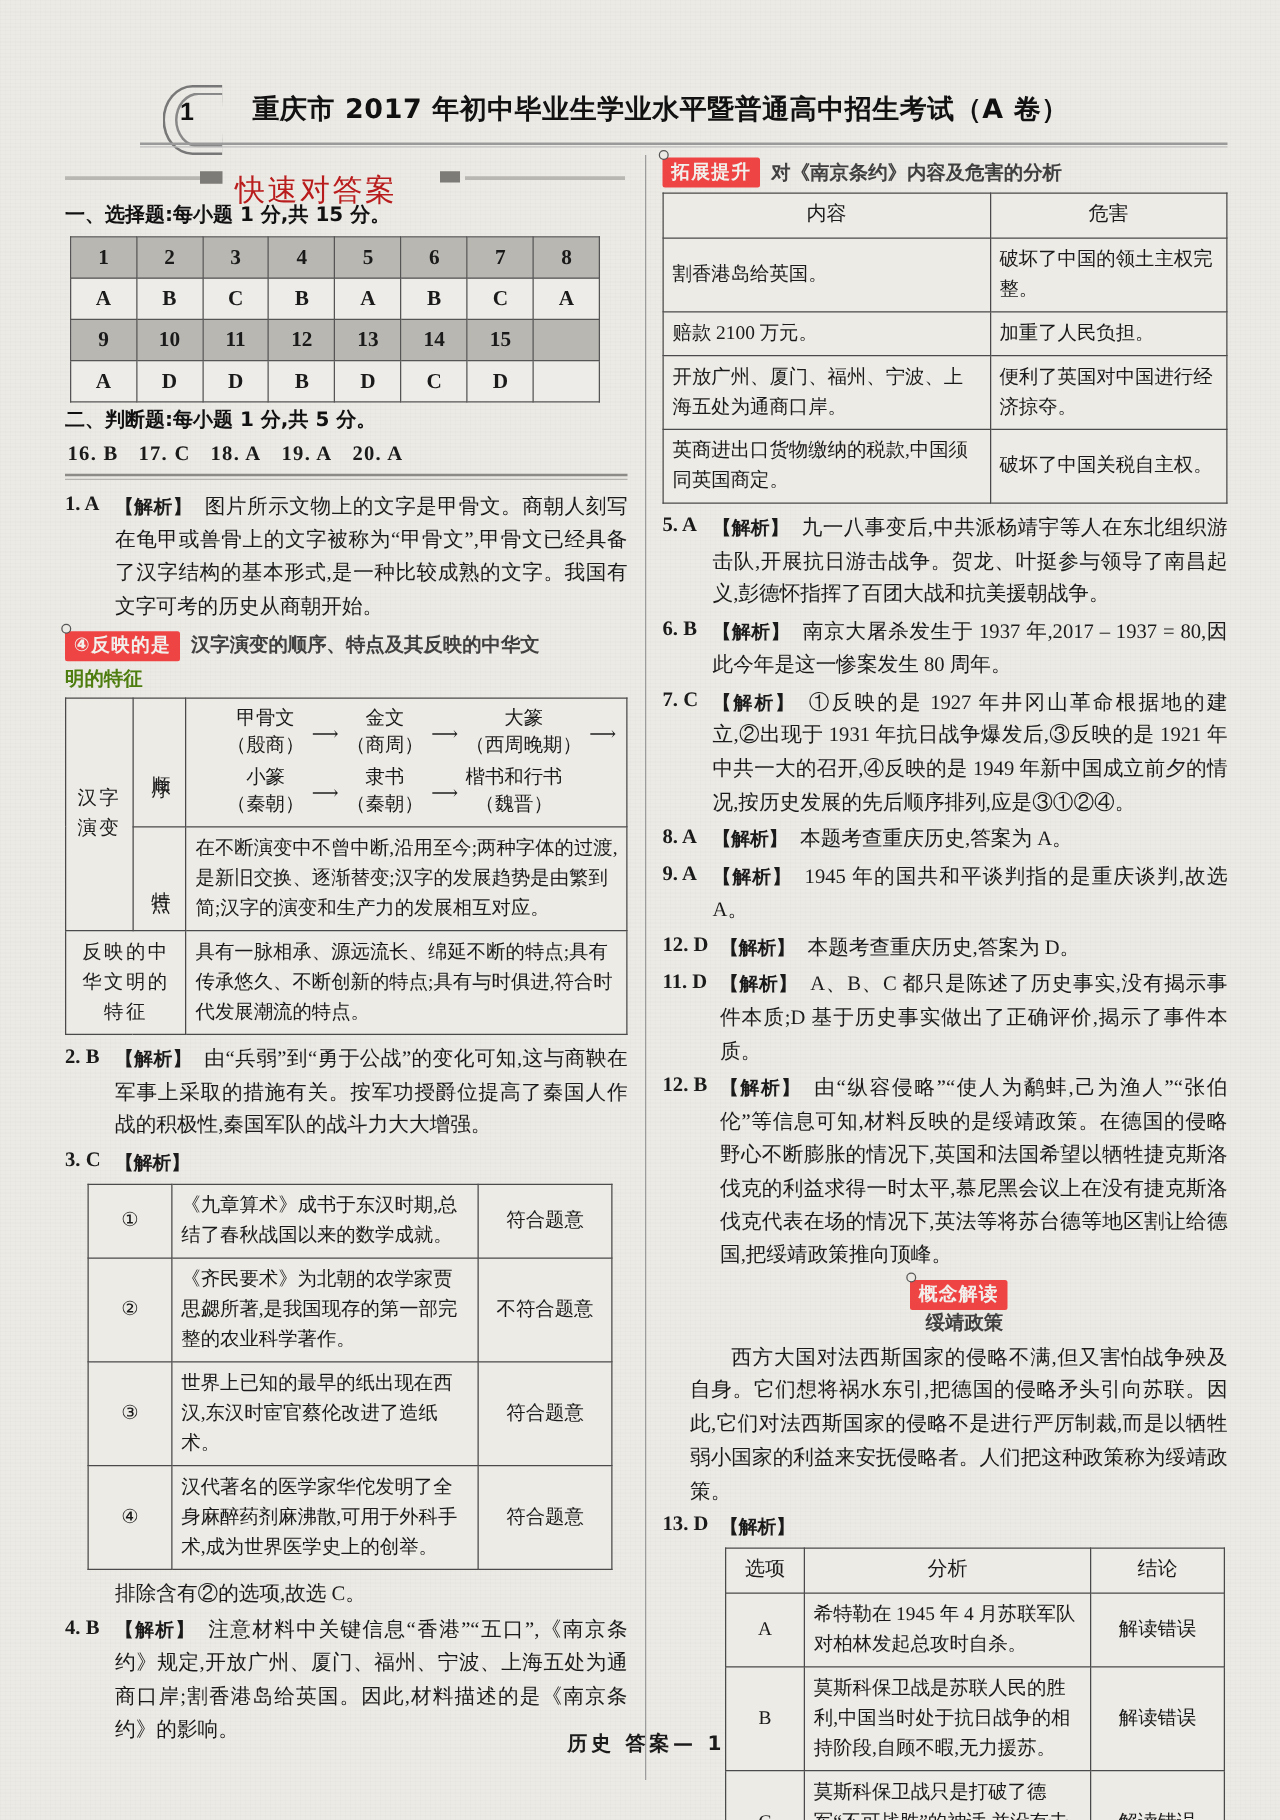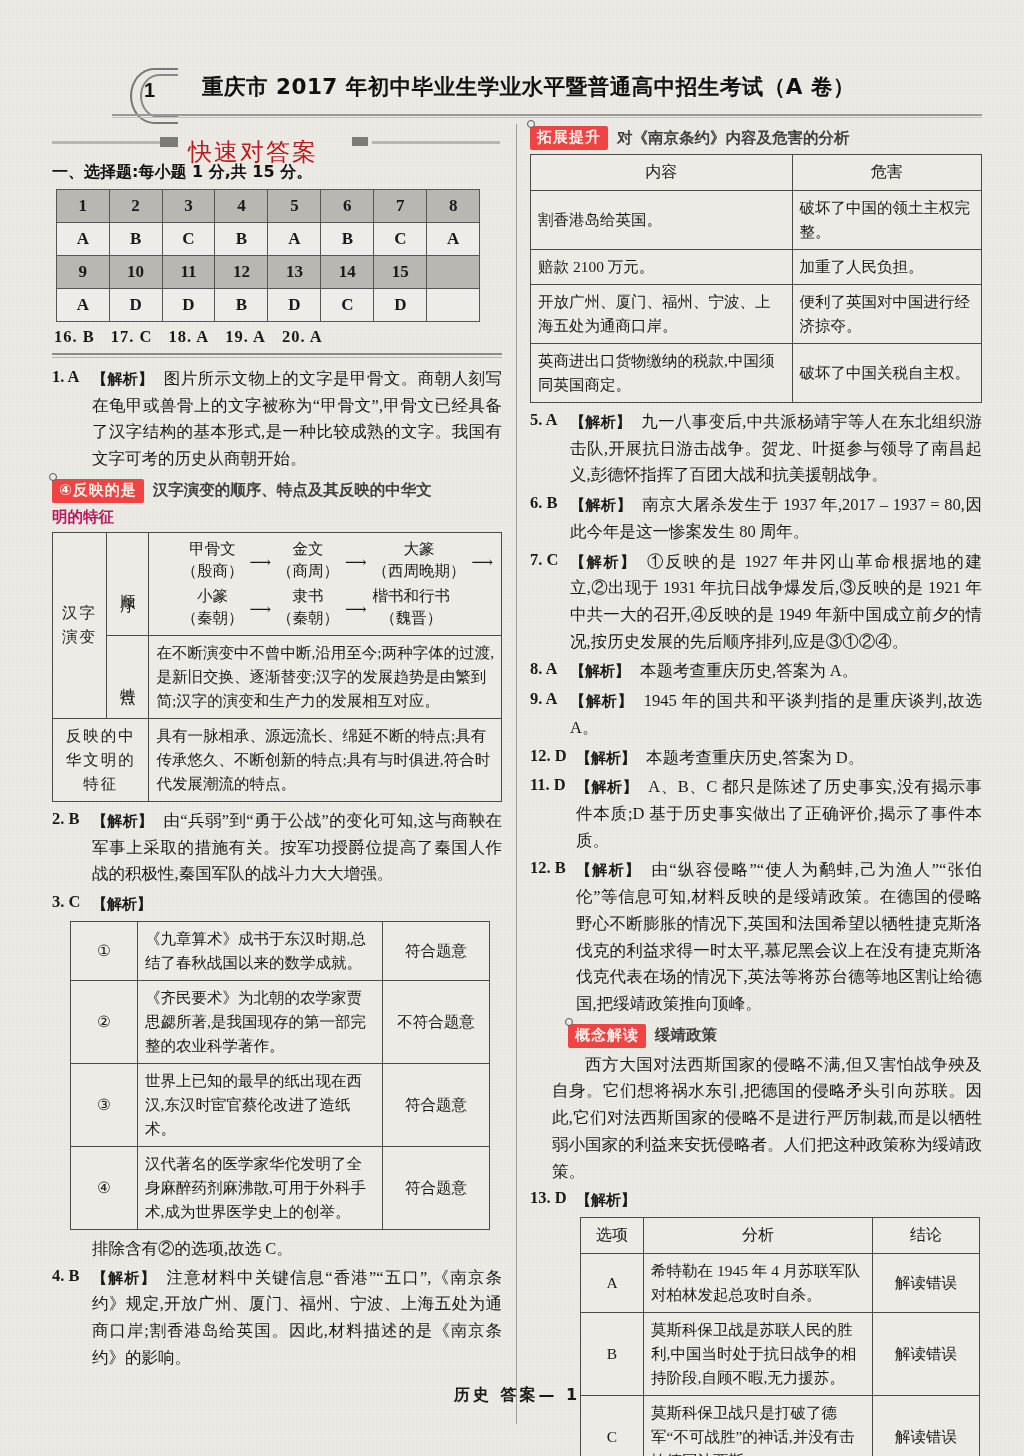--- a/index.html
+++ b/index.html
@@ -130,21 +130,21 @@
     content:"";position:absolute;left:-3px;top:-6px;
     width:6px;height:6px;border:1.5px solid #555;border-radius:50%;
     background:#eceae5;
   }
   .tag-text{
     font-family:"DejaVu Sans","Liberation Sans",sans-serif;
     font-weight:bold;font-size:15.5px;margin-left:9px;color:#404040;
   }
   .tag-cont{
     font-family:"DejaVu Sans","Liberation Sans",sans-serif;
-    font-weight:bold;font-size:15.5px;color:#be185d;margin:0 0 4px 0;
+    font-weight:bold;font-size:15.5px;color:#4d7c0f;margin:0 0 4px 0;
   }
 
   
   table.ctab{border-collapse:collapse;width:100%;margin:3px 0 6px 0;background:#edebe6;}
   table.ctab th, table.ctab td{
     border:1px solid #4a4a4a;
     font-family:"Liberation Serif","DejaVu Serif",serif;
     font-size:15.5px;line-height:1.55;padding:5px 7px;
     vertical-align:middle;
   }
@@ -239,20 +239,21 @@
             <td>D</td>
             <td>B</td>
             <td>D</td>
             <td>C</td>
             <td>D</td>
             <td class="blank"></td>
           </tr>
         </tbody>
           </table>
 
+        <div class="sect-title">二、判断题:每小题 1 分,共 5 分。</div>
 
         <div class="judge-line">
           <span>16. B</span><span>17. C</span><span>18. A</span><span>19. A</span><span>20. A</span>
         </div>
 
         <div class="dbl-rule">
             <div></div>
             <div></div>
           </div>
 
@@ -458,21 +459,21 @@
             </div>
         </div>
 
         <div class="item">
           <div class="item-no wide">12. B</div>
           <div class="item-body">
               <div class="para"><span class="jiexi">【解析】</span><span>由“纵容侵略”“使人为鹬蚌,己为渔人”“张伯伦”等信息可知,材料反映的是绥靖政策。在德国的侵略野心不断膨胀的情况下,英国和法国希望以牺牲捷克斯洛伐克的利益求得一时太平,慕尼黑会议上在没有捷克斯洛伐克代表在场的情况下,英法等将苏台德等地区割让给德国,把绥靖政策推向顶峰。</span></div>
             </div>
         </div>
 
-        <div class="tagline" style="margin-left:38px;">
+        <div class="tagline" style="margin-left:22px;flex-direction:column;">
           <span class="tag">概念解读</span>
           <span class="tag-text">绥靖政策</span>
         </div>
         <div class="para indent" style="margin-left:22px;">西方大国对法西斯国家的侵略不满,但又害怕战争殃及自身。它们想将祸水东引,把德国的侵略矛头引向苏联。因此,它们对法西斯国家的侵略不是进行严厉制裁,而是以牺牲弱小国家的利益来安抚侵略者。人们把这种政策称为绥靖政策。</div>
 
         <div class="item" style="margin-top:2px;">
           <div class="item-no wide">13. D</div>
           <div class="item-body">
               <div class="para"><span class="jiexi">【解析】</span></div>
             </div>

